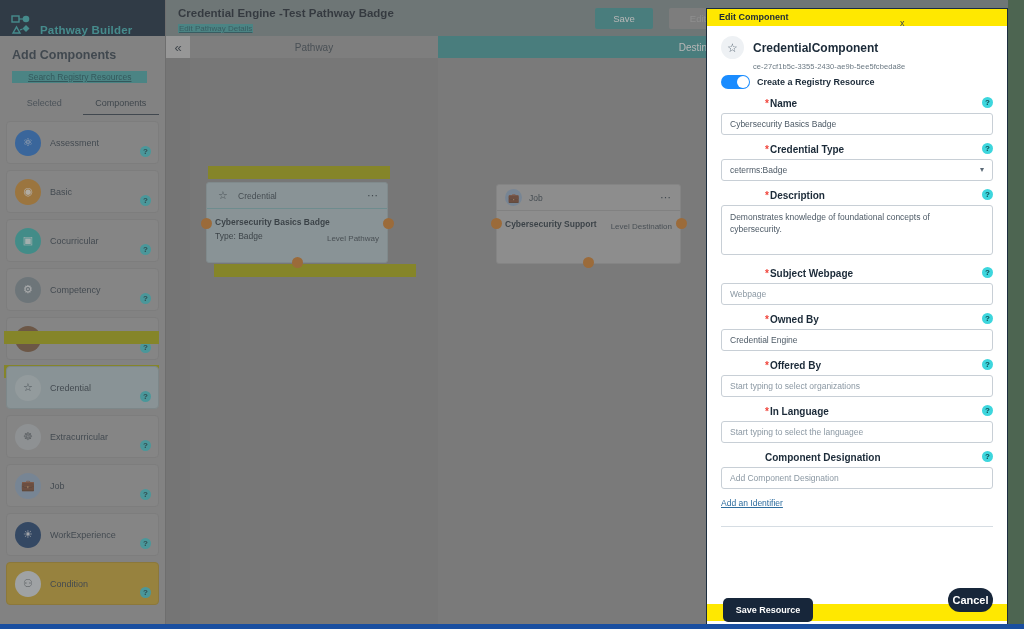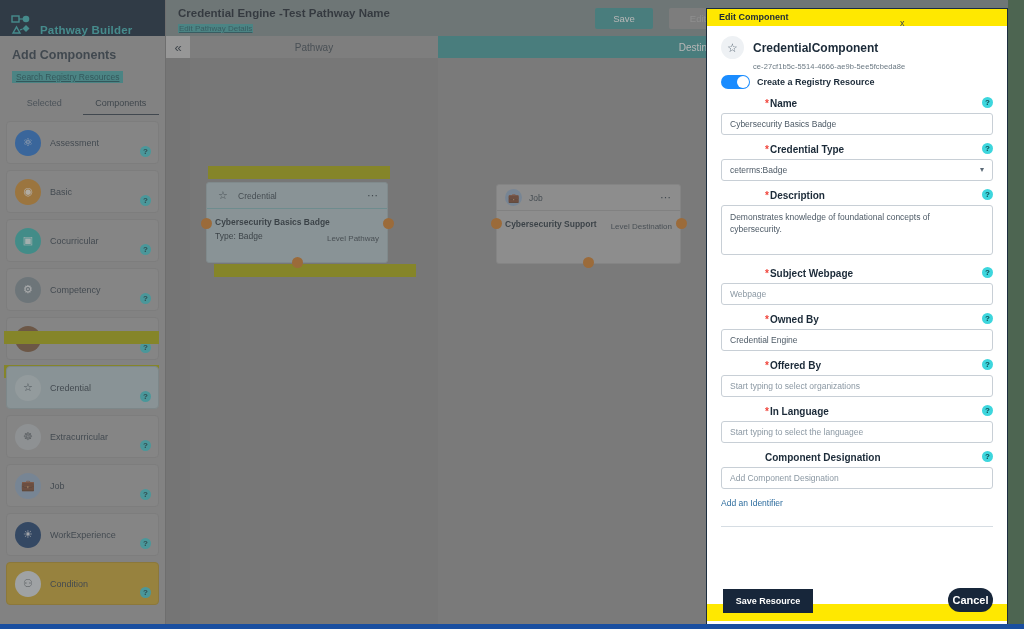--- a/index.html
+++ b/index.html
@@ -29,21 +29,21 @@
     padding-left: 10px;
   }
   .sb-brand .logo { width: 22px; height: 22px; position: relative; }
   .sb-brand .logo svg { display:block; }
   .sb-brand .title { color: #35b3b5; font-size: 11.5px; font-weight: bold; letter-spacing: .2px; }
   .sb-head { padding: 12px 12px 4px 12px; }
   .sb-head h2 { font-size: 12.5px; color: #2c3a46; font-weight: bold; }
   .sb-search {
     display: inline-block; margin: 5px 16px 0 12px;
     font-size: 8.5px; color: #13555c; background: #3fa7a6;
-    text-decoration: underline; padding: 1px 4px;
+    text-decoration: underline; padding: 1px 16px;
   }
   .sb-tabs {
     display: flex; margin-top: 10px; padding: 0 6px;
   }
   .sb-tab {
     flex: 1; text-align: center; font-size: 9px; color: #3e4c58;
     padding: 4px 0 6px 0;
   }
   .sb-tab.active { color: #27343f; border-bottom: 1.5px solid #2c3a46; }
   .sb-list { padding: 6px 6px 0 6px; }
@@ -219,32 +219,32 @@
   .sel-wrap .chev {
     position: absolute; right: 9px; top: 6px; font-size: 8px; color: #5a6976;
     pointer-events: none;
   }
   textarea.inp {
     height: 50px; padding: 5px 8px; resize: none; line-height: 1.45;
     color: #4d5a66;
   }
   .link-identifier {
     display: inline-block; margin-top: 9px; font-size: 8.5px;
-    color: #2e6d9e; cursor: pointer;
+    color: #2e6d9e; text-decoration: underline; cursor: pointer;
   }
   .modal-divider {
     margin-top: 16px; border-top: 1px solid #d6dde3;
   }
   .modal-footer {
     flex: none; height: 48px; position: relative; padding: 0 14px;
   }
   .btn-save-res {
-    position: absolute; left: 16px; top: 9px; width: 90px; height: 24px;
+    position: absolute; left: 16px; top: 18px; width: 90px; height: 24px;
     background: #17263a; color: #fff; font-size: 9px; font-weight: bold;
-    border: none; border-radius: 0; cursor: pointer;
+    border: none; border-radius: 5px; cursor: pointer;
   }
   .btn-cancel {
     position: absolute; right: 14px; top: 8px; width: 45px; height: 24px;
     background: #17263a; color: #fff; font-size: 11px; font-weight: bold;
     border: none; border-radius: 12px; cursor: pointer;
   }
   .modal-footer-band {
     position: absolute; left: 0; right: 0; bottom: 7px; height: 17px;
     background: #ffe800; z-index: -1;
   }
@@ -348,21 +348,21 @@
       <div class="sb-item sel-condition">
         <span class="avatar" style="background:#d8dde0;color:#5e666c">⚇</span>
         <span class="lbl">Condition</span>
         <span class="q">?</span>
       </div>
 
     </div>
   </div>
 
   <div class="topbar">
-    <div class="tb-title">Credential Engine -Test Pathway Name</div>
+    <div class="tb-title">Credential Engine -Test Pathway Badge</div>
     <a class="tb-sub">Edit Pathway Details</a>
     <button class="btn-save">Save</button>
     <button class="btn-edit">Edit</button>
   </div>
 
   <button class="collapse-btn">«</button>
   <div class="colhead col-pathway">
     <span>Pathway</span>
   </div>
   <div class="colhead col-dest">
@@ -417,21 +417,21 @@
       <span class="mt-text">Edit Component</span>
     </div>
     <button class="modal-close">x</button>
 
     <div class="modal-body">
 
       <div class="mc-head">
         <span class="circ">☆</span>
         <span class="ctitle">CredentialComponent</span>
       </div>
-      <div class="mc-id">ce-27cf1b5c-5514-4666-ae9b-5ee5fcbeda8e</div>
+      <div class="mc-id">ce-27cf1b5c-3355-2430-ae9b-5ee5fcbeda8e</div>
 
       <div class="toggle-row">
         <span class="toggle">
           <span class="knob"></span>
         </span>
         <span class="tlbl">Create a Registry Resource</span>
       </div>
 
       
       <div class="field">

